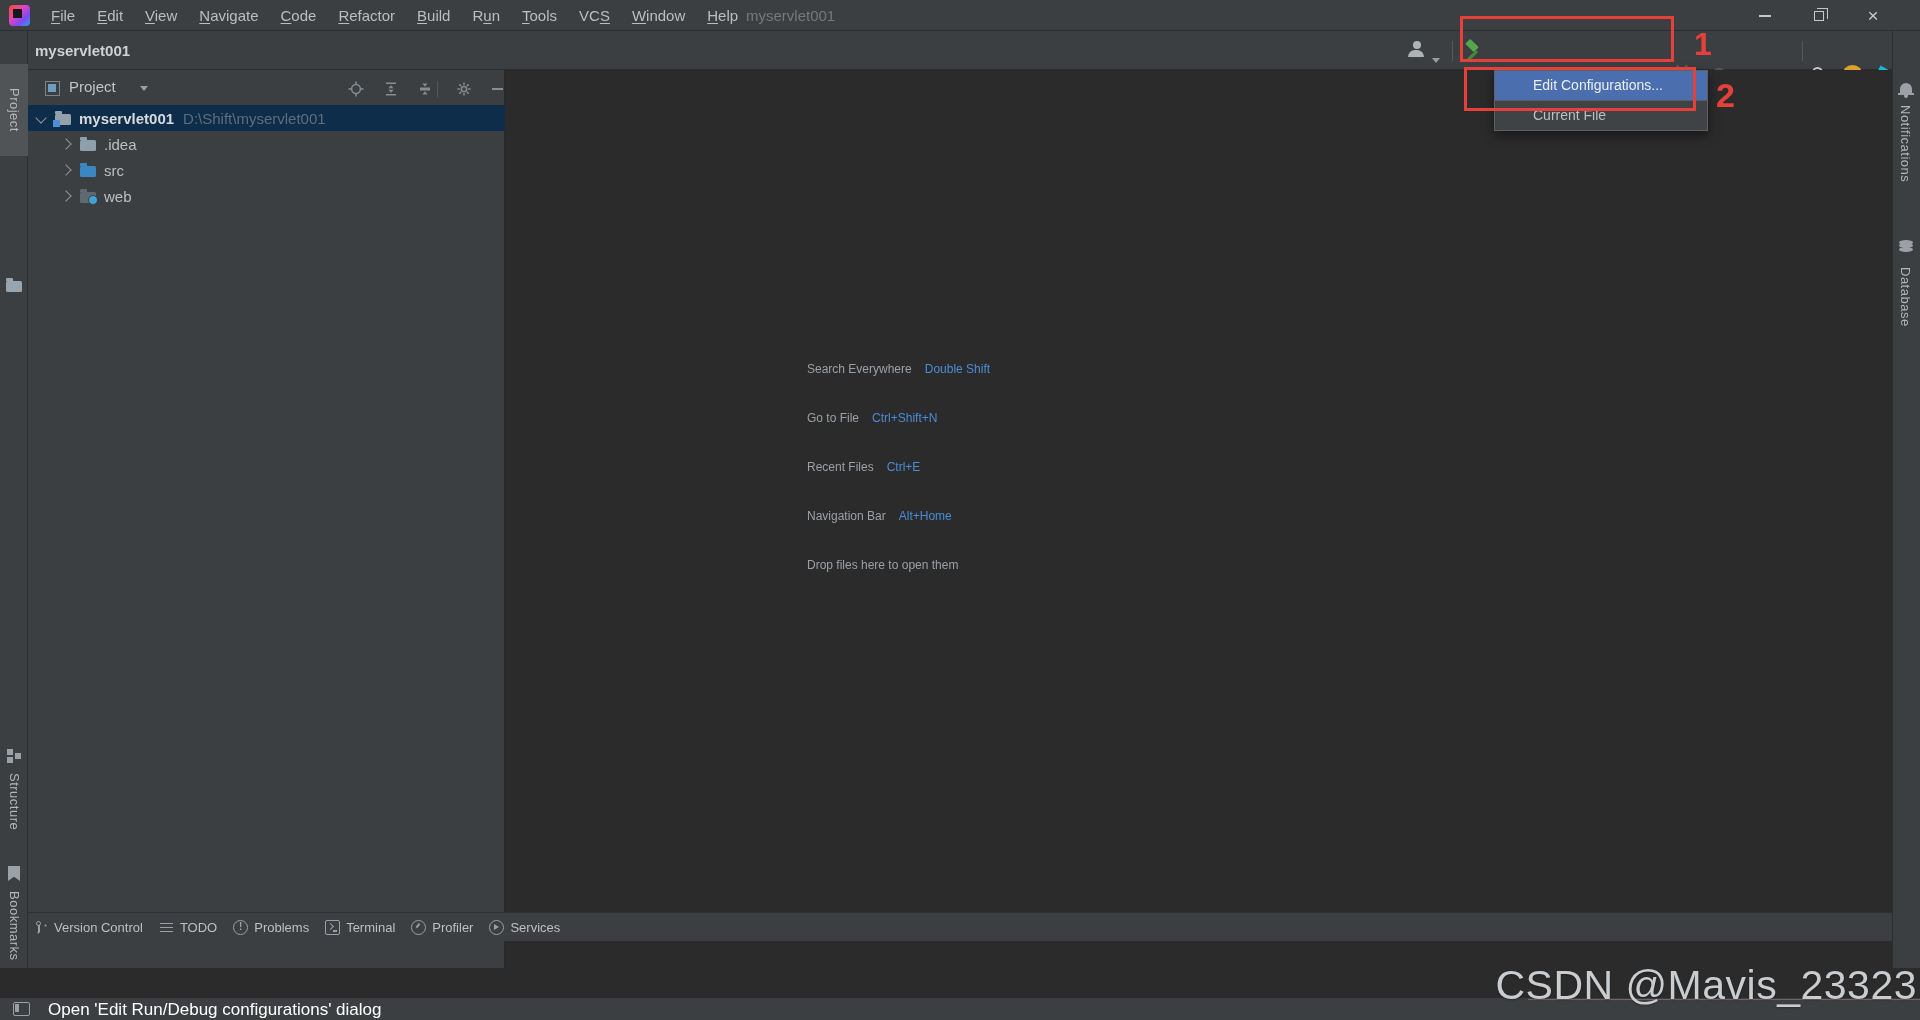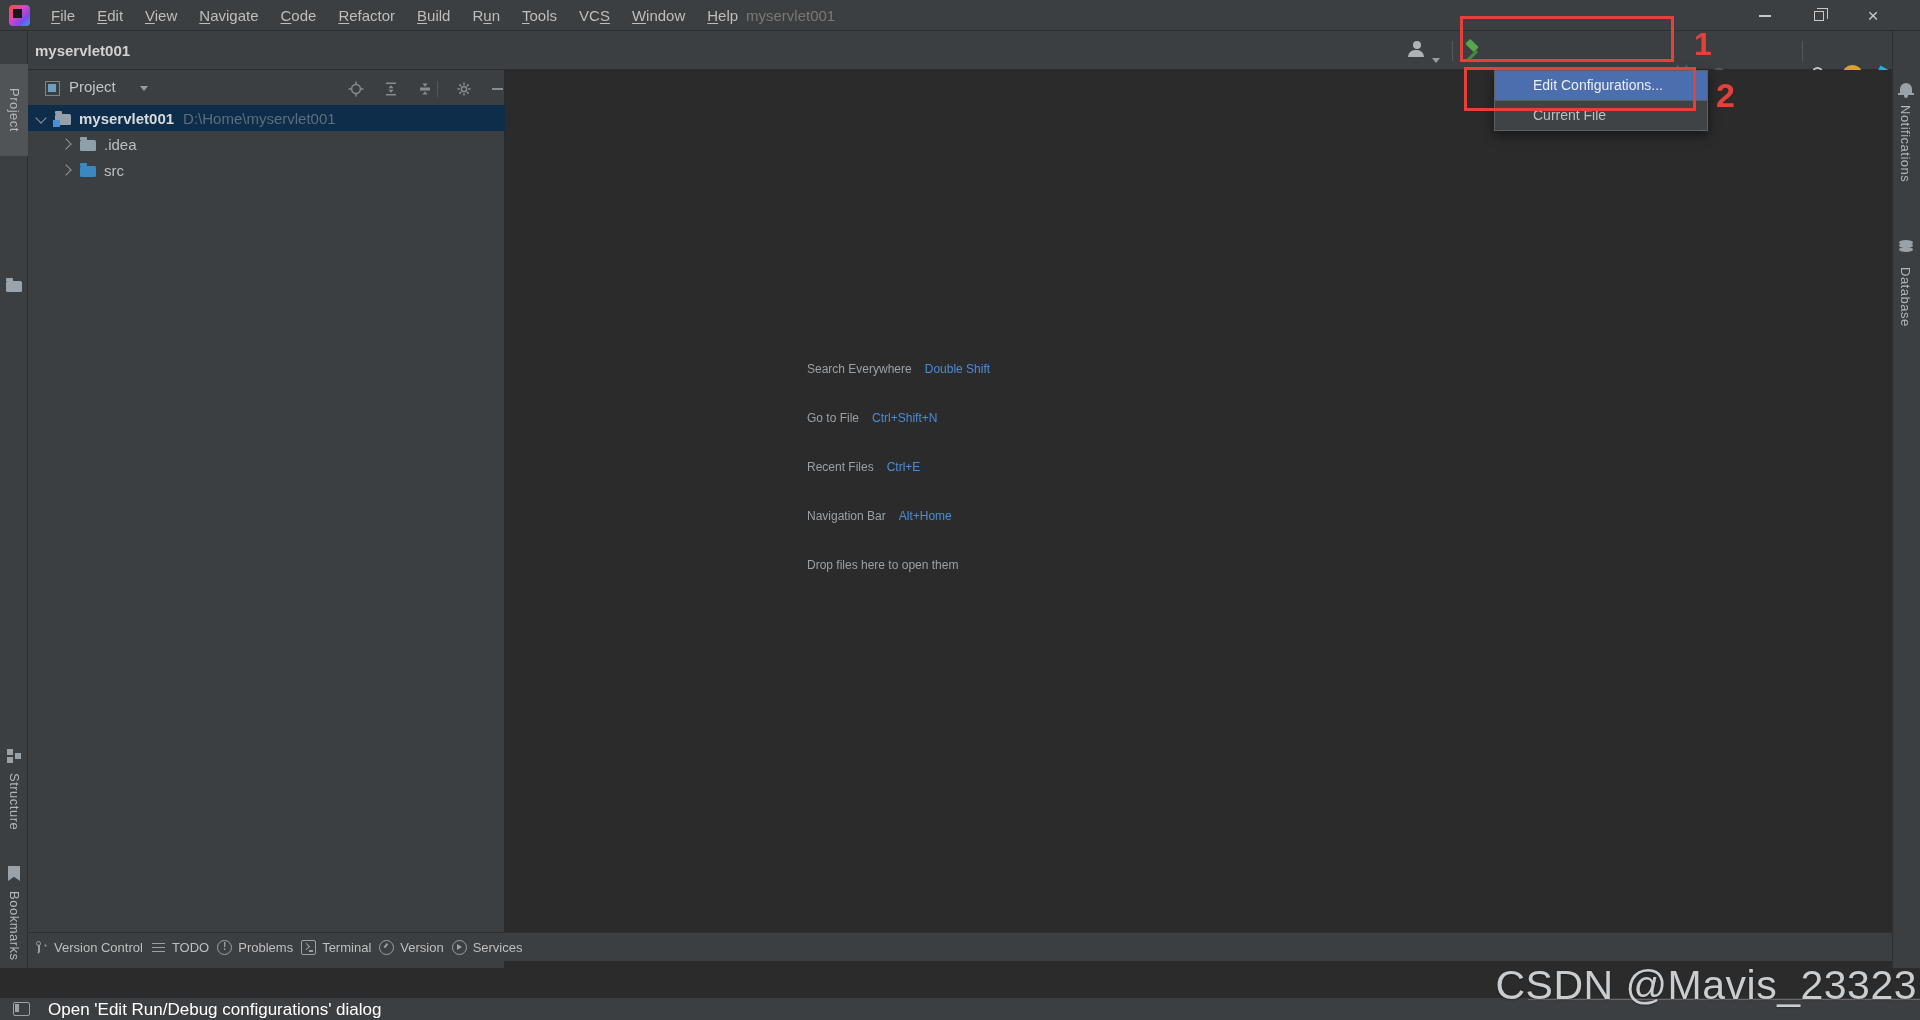--- a/index.html
+++ b/index.html
@@ -145,21 +145,21 @@
   .scratch-icon::after { content:""; position:absolute; right:-1px; bottom:-1px; width:9px; height:9px; border-radius:50%; background:#2e9bd6; box-shadow:inset 0 0 0 1.5px rgba(255,255,255,.75); }
 
   
   #editor { left:506px; top:70px; width:1386px; height:898px; background:#2b2b2b; }
   #shortcuts { left:301px; top:292px; }
   .sc-row { display:flex; gap:13px; align-items:baseline; height:24px; margin-bottom:25px; font-size:12px; }
   .sc-label { color:#9aa0a6; }
   .sc-keys { color:#4a8cd8; }
 
   
-  #bottom-toolbar { left:0; top:932px; width:1920px; height:29px; background:#3c3f41; border-top:1px solid #2e3032; display:flex; align-items:center; gap:8px; padding-left:33px; }
+  #bottom-toolbar { left:0; top:912px; width:1920px; height:29px; background:#3c3f41; border-top:1px solid #2e3032; display:flex; align-items:center; gap:16px; padding-left:33px; }
   .bt-item { display:flex; align-items:center; gap:6px; }
   .bt-item span { font-size:13px; color:#bdbfc1; }
   .bicon { width:15px; height:15px; position:relative; flex:none; }
   .branch-i::before { content:""; position:absolute; left:3px; top:1px; width:3px; height:3px; border:1.5px solid #9aa0a5; border-radius:50%; box-shadow:0 9px 0 -1.5px #9aa0a5, 7px 2px 0 -1.5px #9aa0a5; }
   .branch-i::after { content:""; position:absolute; left:5px; top:5px; width:1.5px; height:7px; background:#9aa0a5; }
   .todo-i::before { content:""; position:absolute; left:1px; top:3px; width:13px; height:1.8px; background:#9aa0a5; box-shadow:0 4px 0 #9aa0a5, 0 8px 0 #9aa0a5; }
   .prob-i { border:1.6px solid #9aa0a5; border-radius:50%; color:#9aa0a5; font-size:10px; font-weight:bold; text-align:center; line-height:12px; }
   .term-i { border:1.6px solid #9aa0a5; border-radius:2px; }
   .term-i::before { content:""; position:absolute; left:2px; top:3px; width:4px; height:4px; border-right:1.6px solid #9aa0a5; border-bottom:1.6px solid #9aa0a5; transform:rotate(-45deg); }
   .term-i::after { content:""; position:absolute; right:2px; bottom:2px; width:4px; height:1.6px; background:#9aa0a5; }
@@ -313,31 +313,36 @@
     <div id="hide-icon" class="abs hicon">
         <div class="hide-bar"></div>
       </div>
   </div>
 
   <div id="tree" class="abs">
     <div class="trow selected ind1">
       <div class="chev down"></div>
       <div class="ticon folder module-folder"></div>
       <span class="name b">myservlet001</span>
-      <span class="path">D:\Home\myservlet001</span>
+      <span class="path">D:\Shift\myservlet001</span>
     </div>
     <div class="trow ind2">
       <div class="chev right"></div>
       <div class="ticon folder" style="background:#8da0ac;"></div>
       <span class="name">.idea</span>
     </div>
     <div class="trow ind2">
       <div class="chev right"></div>
       <div class="ticon folder src"></div>
       <span class="name">src</span>
+    </div>
+    <div class="trow ind2">
+      <div class="chev right"></div>
+      <div class="ticon folder web"></div>
+      <span class="name">web</span>
     </div>
   </div>
 </div>
 
 <div id="editor" class="abs">
   <div id="shortcuts" class="abs">
     <div class="sc-row">
       <span class="sc-label">Search Everywhere</span>
       <span class="sc-keys">Double Shift</span>
     </div>
@@ -372,21 +377,21 @@
   <div class="bt-item">
     <div class="bicon prob-i">!</div>
     <span>Problems</span>
   </div>
   <div class="bt-item">
     <div class="bicon term-i"></div>
     <span>Terminal</span>
   </div>
   <div class="bt-item">
     <div class="bicon prof-i"></div>
-    <span>Version</span>
+    <span>Profiler</span>
   </div>
   <div class="bt-item">
     <div class="bicon serv-i"></div>
     <span>Services</span>
   </div>
 </div>
 
 <div id="status-bar" class="abs">
   <div id="layout-icon" class="abs"></div>
   <span id="status-msg" class="abs">Open 'Edit Run/Debug configurations' dialog</span>

